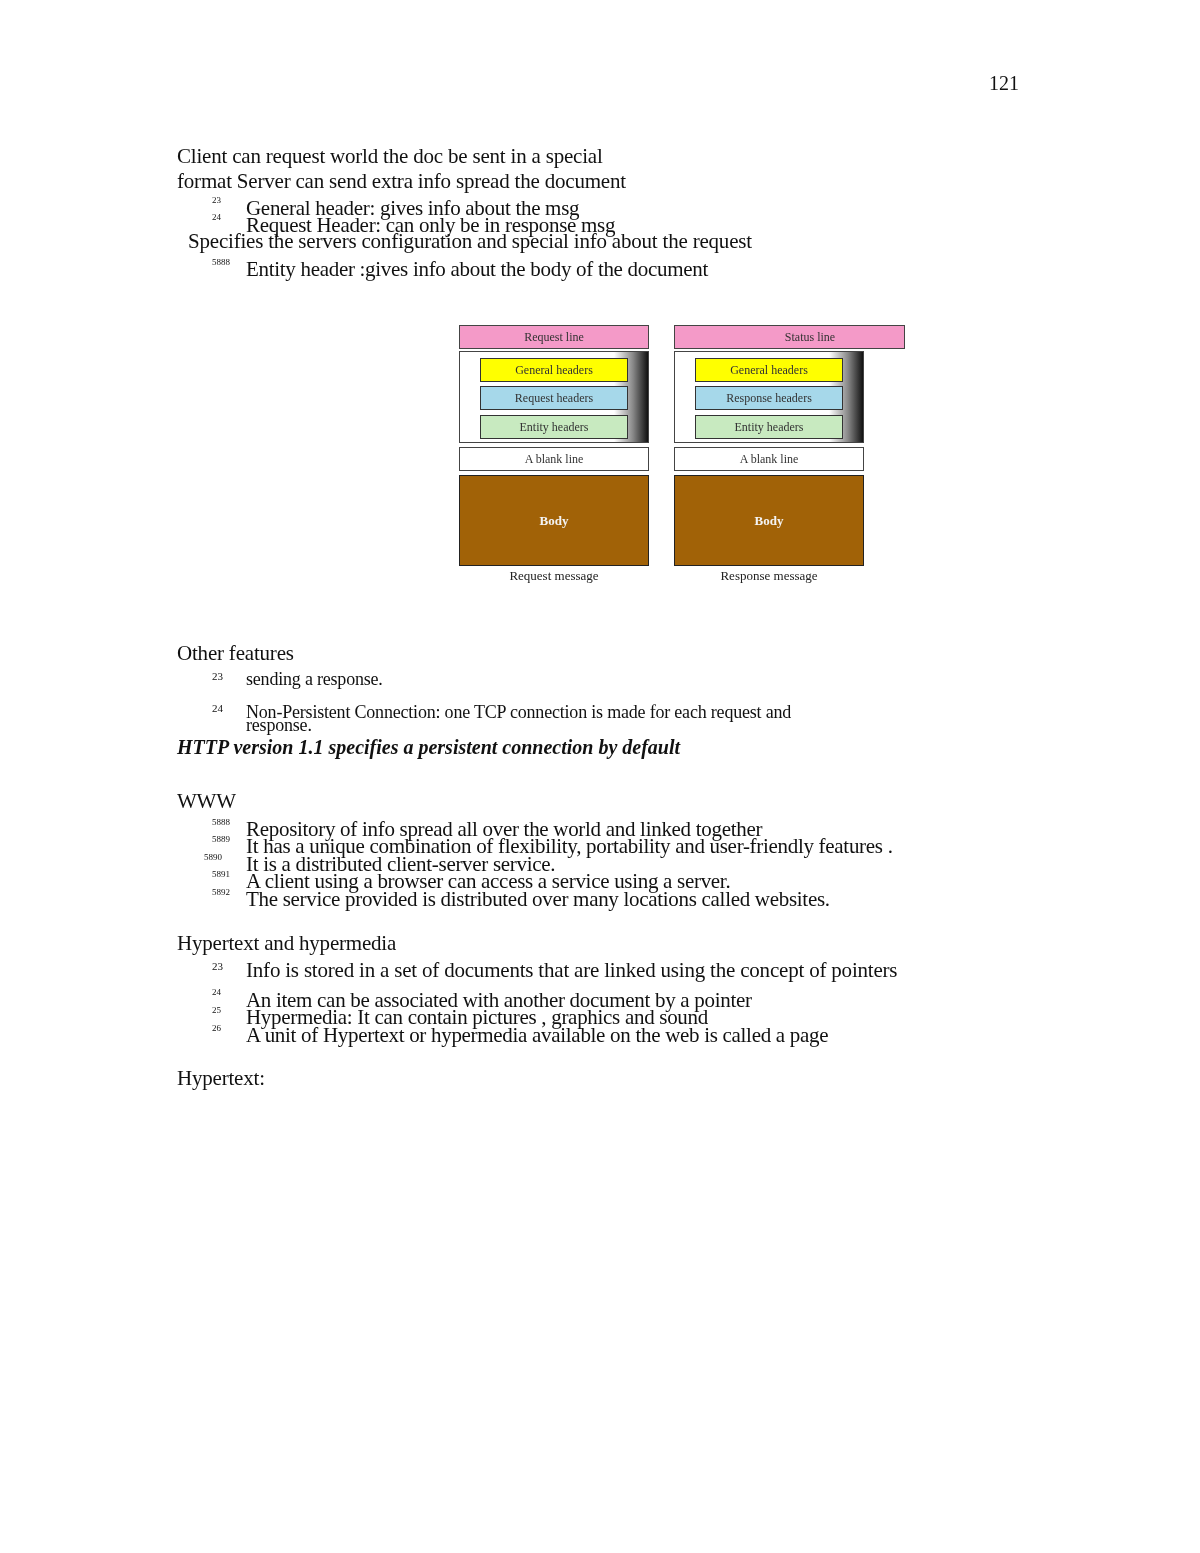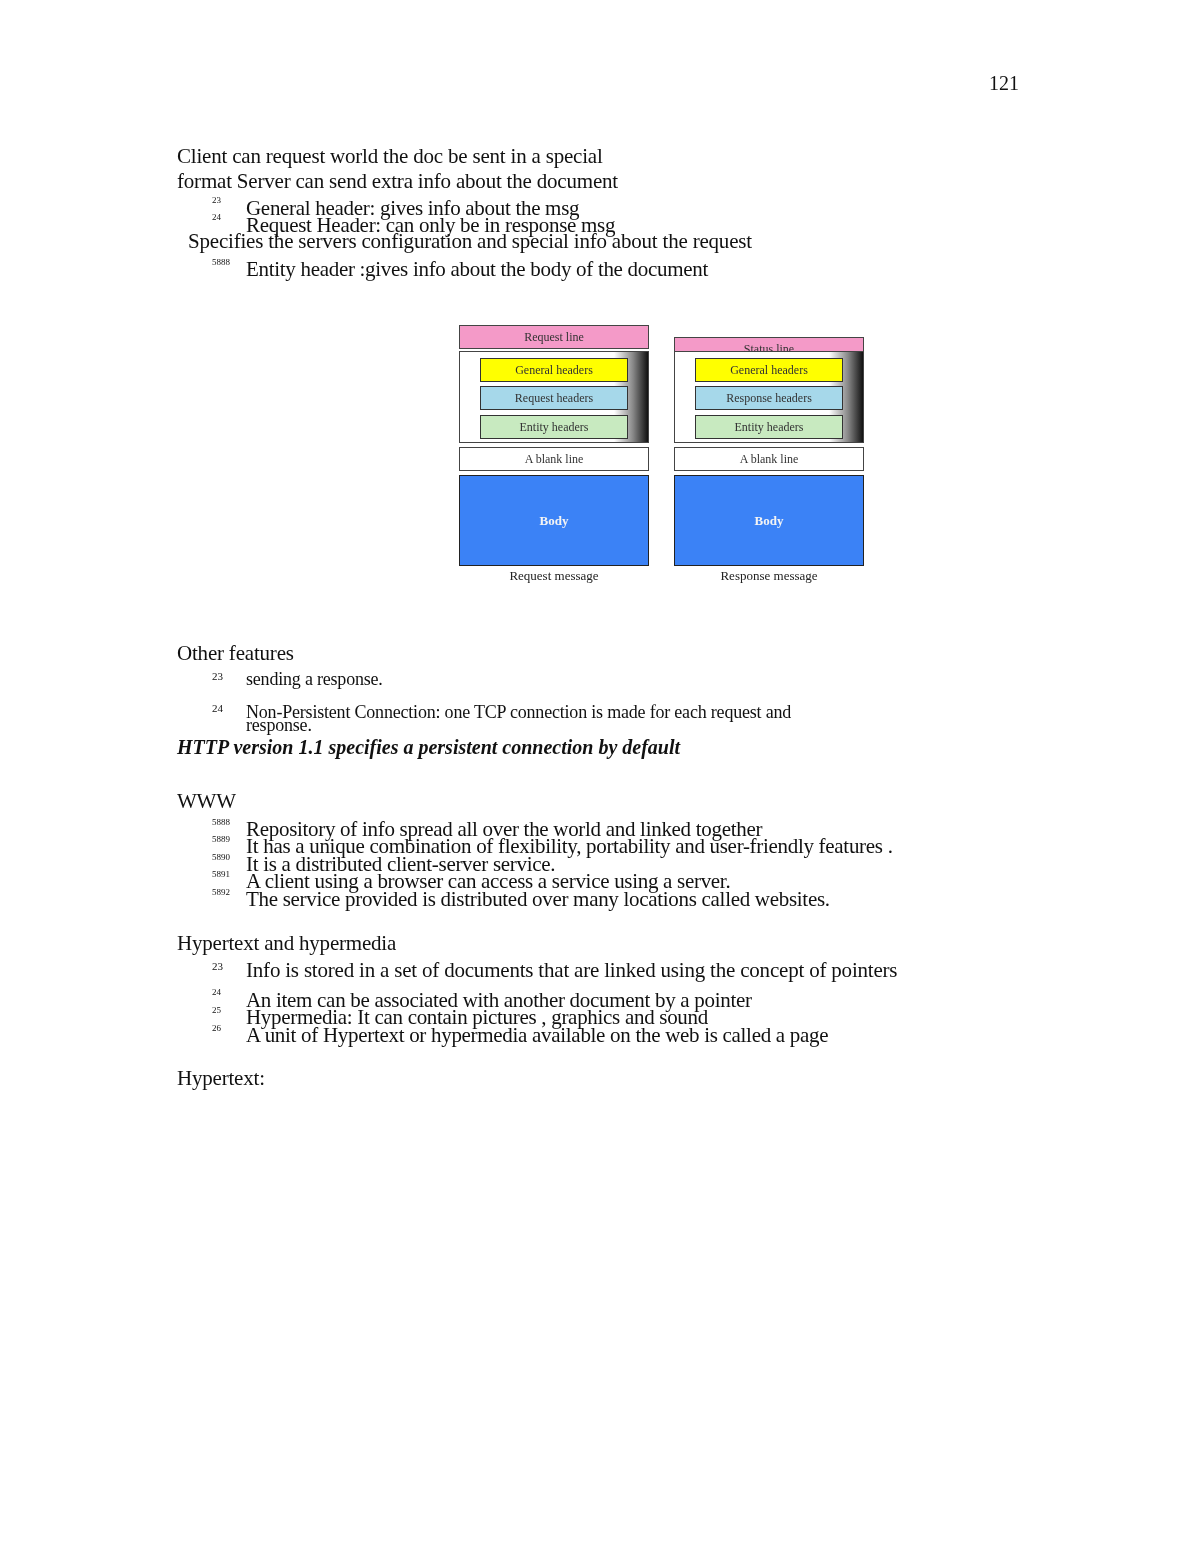--- a/index.html
+++ b/index.html
@@ -18,33 +18,33 @@
   .diagram { position: absolute; width: 190px; }
   .d-line { position: absolute; left: 0; width: 188px; height: 22px; border: 1px solid #444;
             background: #f49ac8; font-size: 12px; text-align: center; line-height: 22px; color: #333; }
   .d-headers { position: absolute; left: 0; width: 188px; height: 90px; border: 1px solid #444;
                background: linear-gradient(to right, #ffffff 0%, #ffffff 82%, #888 92%, #111 100%); }
   .d-hdr { position: absolute; left: 20px; width: 146px; height: 22px; border: 1px solid #333;
            font-size: 12px; text-align: center; line-height: 22px; color: #333; }
   .d-blank { position: absolute; left: 0; width: 188px; height: 22px; border: 1px solid #444;
              background: #fff; font-size: 12px; text-align: center; line-height: 22px; color: #333; }
   .d-body { position: absolute; left: 0; width: 188px; height: 89px; border: 1px solid #222;
-            background: #3b82f6; color: #f4f4f4; font-weight: bold; font-size: 13px;
+            background: #a16207; color: #f4f4f4; font-weight: bold; font-size: 13px;
             text-align: center; line-height: 89px; }
   .d-caption { position: absolute; left: 0; width: 190px; text-align: center; font-size: 13px; color: #222; }
 </style>
 </head>
 <body>
 
 <div>
 
   <div class="abs page-num">121</div>
 
   <div class="abs big" style="left:177px; top:144px;">Client can request world the doc be sent in a special</div>
-  <div class="abs big" style="left:177px; top:169px;">format Server can send extra info about the document</div>
+  <div class="abs big" style="left:177px; top:169px;">format Server can send extra info spread the document</div>
 
   <span class="marker" style="left:212px; top:195px;">23</span>
   <div class="abs small" style="left:246px; top:196px;">General header: gives info about the msg</div>
   <span class="marker" style="left:212px; top:212px;">24</span>
   <div class="abs small" style="left:246px; top:213px;">Request Header: can only be in response msg</div>
 
   <div class="abs big" style="left:188px; top:229px;">Specifies the servers configuration and special info about the request</div>
 
   <span class="marker" style="left:212px; top:257px;">5888</span>
   <div class="abs small" style="left:246px; top:257px;">Entity header :gives info about the body of the document</div>
@@ -55,21 +55,21 @@
       <div class="d-hdr" style="top:6px; background:#ffff00;">General headers</div>
       <div class="d-hdr" style="top:34px; background:#a6d8ea;">Request headers</div>
       <div class="d-hdr" style="top:63px; background:#c8eac0;">Entity headers</div>
     </div>
     <div class="d-blank" style="top:122px;">A blank line</div>
     <div class="d-body" style="top:150px;">Body</div>
     <div class="d-caption" style="top:243px;">Request message</div>
   </div>
 
   <div class="diagram" style="left:674px; top:325px;">
-    <div class="d-line" style="top:12px;">Status line</div>
+    <div class="d-line" style="top:0;padding-left:41px;">Status line</div>
     <div class="d-headers" style="top:26px;">
       <div class="d-hdr" style="top:6px; background:#ffff00;">General headers</div>
       <div class="d-hdr" style="top:34px; background:#a6d8ea;">Response headers</div>
       <div class="d-hdr" style="top:63px; background:#c8eac0;">Entity headers</div>
     </div>
     <div class="d-blank" style="top:122px;">A blank line</div>
     <div class="d-body" style="top:150px;">Body</div>
     <div class="d-caption" style="top:243px;">Response message</div>
   </div>
 
@@ -87,21 +87,21 @@
   </div>
 
   <div class="abs bolditalic" style="left:177px; top:736px;">HTTP version 1.1 specifies a persistent connection by default</div>
 
   <div class="abs big" style="left:177px; top:789px;">WWW</div>
 
   <span class="marker" style="left:212px; top:817px;">5888</span>
   <div class="abs small" style="left:246px; top:817px;">Repository of info spread all over the world and linked together</div>
   <span class="marker" style="left:212px; top:834px;">5889</span>
   <div class="abs small" style="left:246px; top:834px;">It has a unique combination of flexibility, portability and user-friendly features .</div>
-  <span class="marker" style="left:212px; top:852px;">5890</span>
+  <span class="marker" style="left:204px; top:852px;">5890</span>
   <div class="abs small" style="left:246px; top:852px;">It is a distributed client-server service.</div>
   <span class="marker" style="left:212px; top:869px;">5891</span>
   <div class="abs small" style="left:246px; top:869px;"> A client using a browser can access a service using a server.</div>
   <span class="marker" style="left:212px; top:887px;">5892</span>
   <div class="abs small" style="left:246px; top:887px;">The service provided is distributed over many locations called websites.</div>
 
   <div class="abs big" style="left:177px; top:931px;">Hypertext and hypermedia</div>
 
   <span class="marker" style="left:212px; top:960px; font-size:11px;">23</span>
   <div class="abs big" style="left:246px; top:958px;">Info is stored in a set of documents that are linked using the concept of pointers</div>

